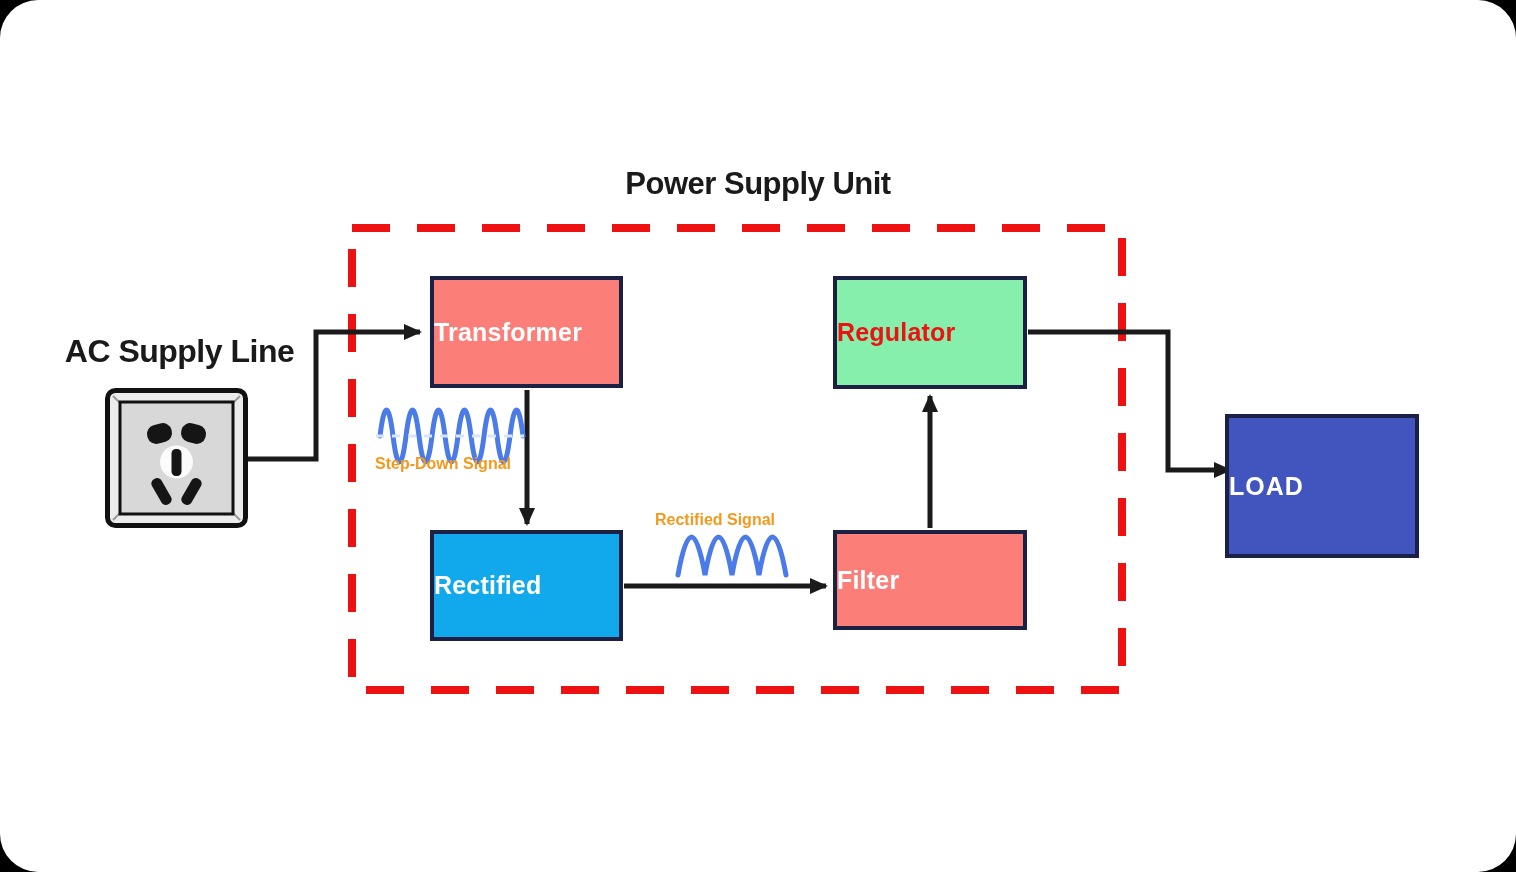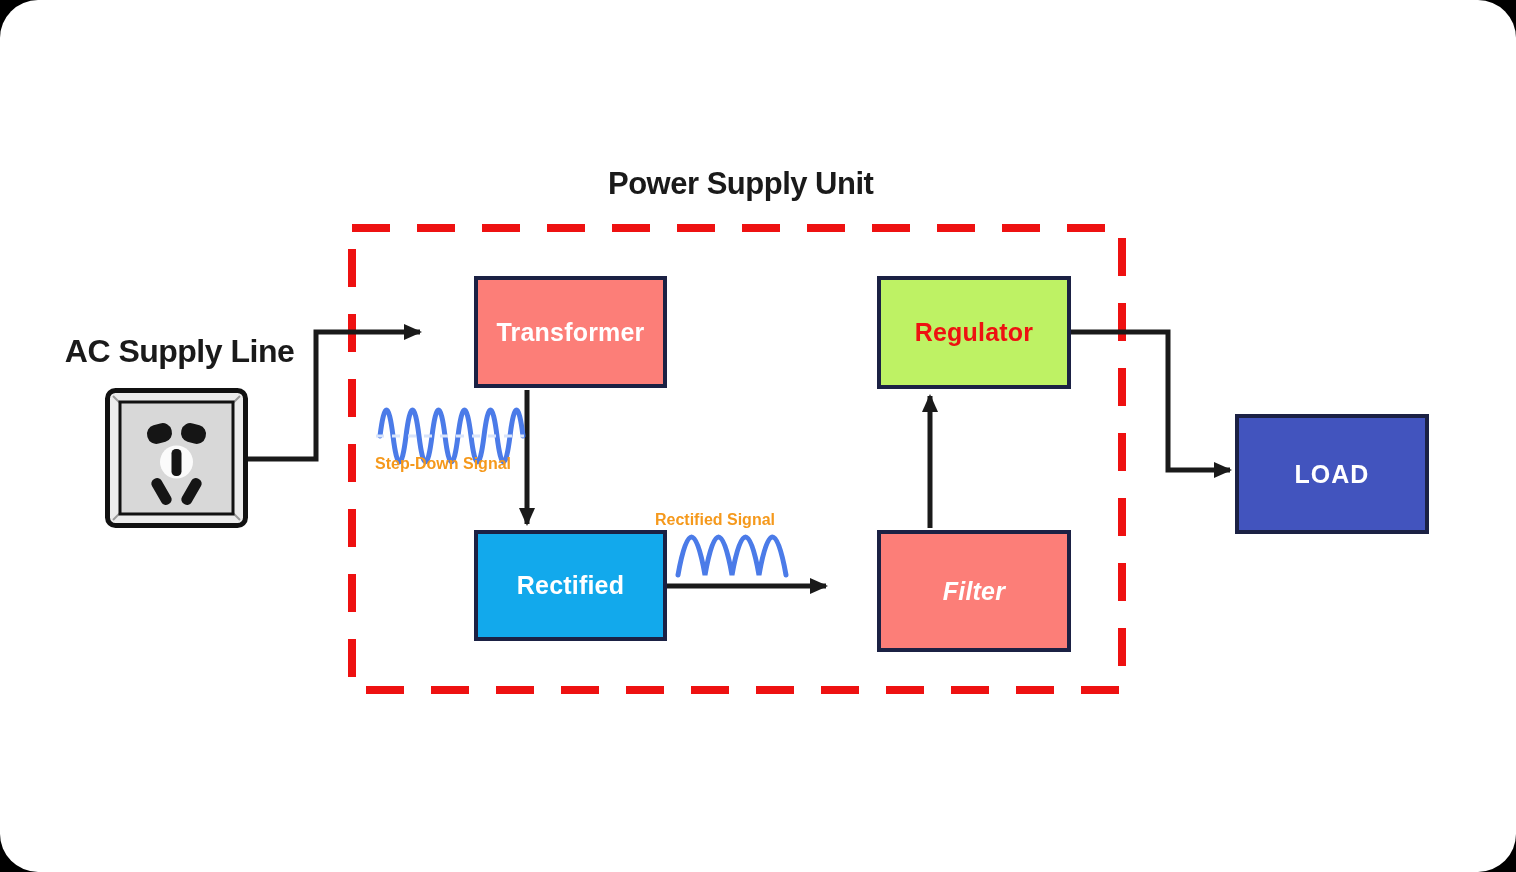--- a/index.html
+++ b/index.html
@@ -5,37 +5,37 @@
   html,body{margin:0;padding:0;background:#000;}
   .page{
     position:relative;width:1516px;height:872px;background:#000;
     font-family:"Liberation Sans",sans-serif;overflow:hidden;
   }
   .canvas{
     position:absolute;inset:0;background:#FFFFFF;border-radius:38px;
   }
   svg.layer{position:absolute;left:0;top:0;width:1516px;height:872px;}
   .diagram-title{
-    position:absolute;left:608px;top:166px;width:300px;text-align:left;
+    position:absolute;left:608px;top:166px;width:300px;text-align:center;
     font-size:31px;font-weight:bold;color:#1A1A1A;letter-spacing:-0.5px;
   }
   .src-label{
     position:absolute;left:62px;top:333px;width:235px;text-align:center;
     font-size:32px;font-weight:bold;color:#1A1A1A;letter-spacing:-0.5px;
   }
   .block{
     position:absolute;box-sizing:border-box;border:4px solid #1B2144;
-    display:flex;align-items:center;justify-content:center;
-    font-size:25px;font-weight:bold;color:#FFFFFF;letter-spacing:0.2px;margin-left:44px;
+    display:flex;align-items:center;
+    font-size:25px;font-weight:bold;color:#FFFFFF;letter-spacing:0.2px;
   }
   #transformer{left:430px;top:276px;width:193px;height:112px;background:#FC7E78;}
-  #regulator{left:833px;top:276px;width:194px;height:113px;background:#bef264;color:#EE1111;}
+  #regulator{left:833px;top:276px;width:194px;height:113px;background:#86efac;color:#EE1111;}
   #rectifier{left:430px;top:530px;width:193px;height:111px;background:#12A9EC;}
-  #filterbox{left:833px;top:530px;width:194px;height:122px;background:#FC7E78;font-style:italic;}
-  #loadbox{left:1191px;top:414px;width:194px;height:120px;background:#4254BE;letter-spacing:1px;}
+  #filterbox{left:833px;top:530px;width:194px;height:100px;background:#FC7E78;}
+  #loadbox{left:1225px;top:414px;width:194px;height:144px;background:#4254BE;letter-spacing:1px;}
   .sig-label{
     position:absolute;font-size:16px;font-weight:bold;color:#F5991C;
     text-align:center;white-space:nowrap;
   }
   #stepdown-label{left:368px;top:455px;width:150px;}
   #rectified-label{left:640px;top:511px;width:150px;}
 </style>
 </head>
 <body>
 

